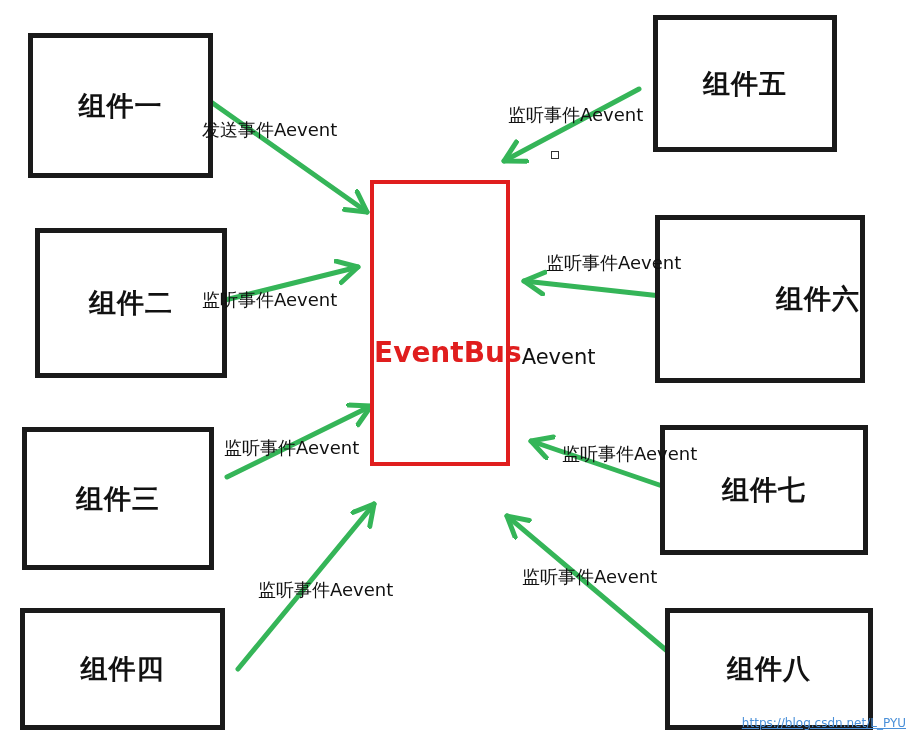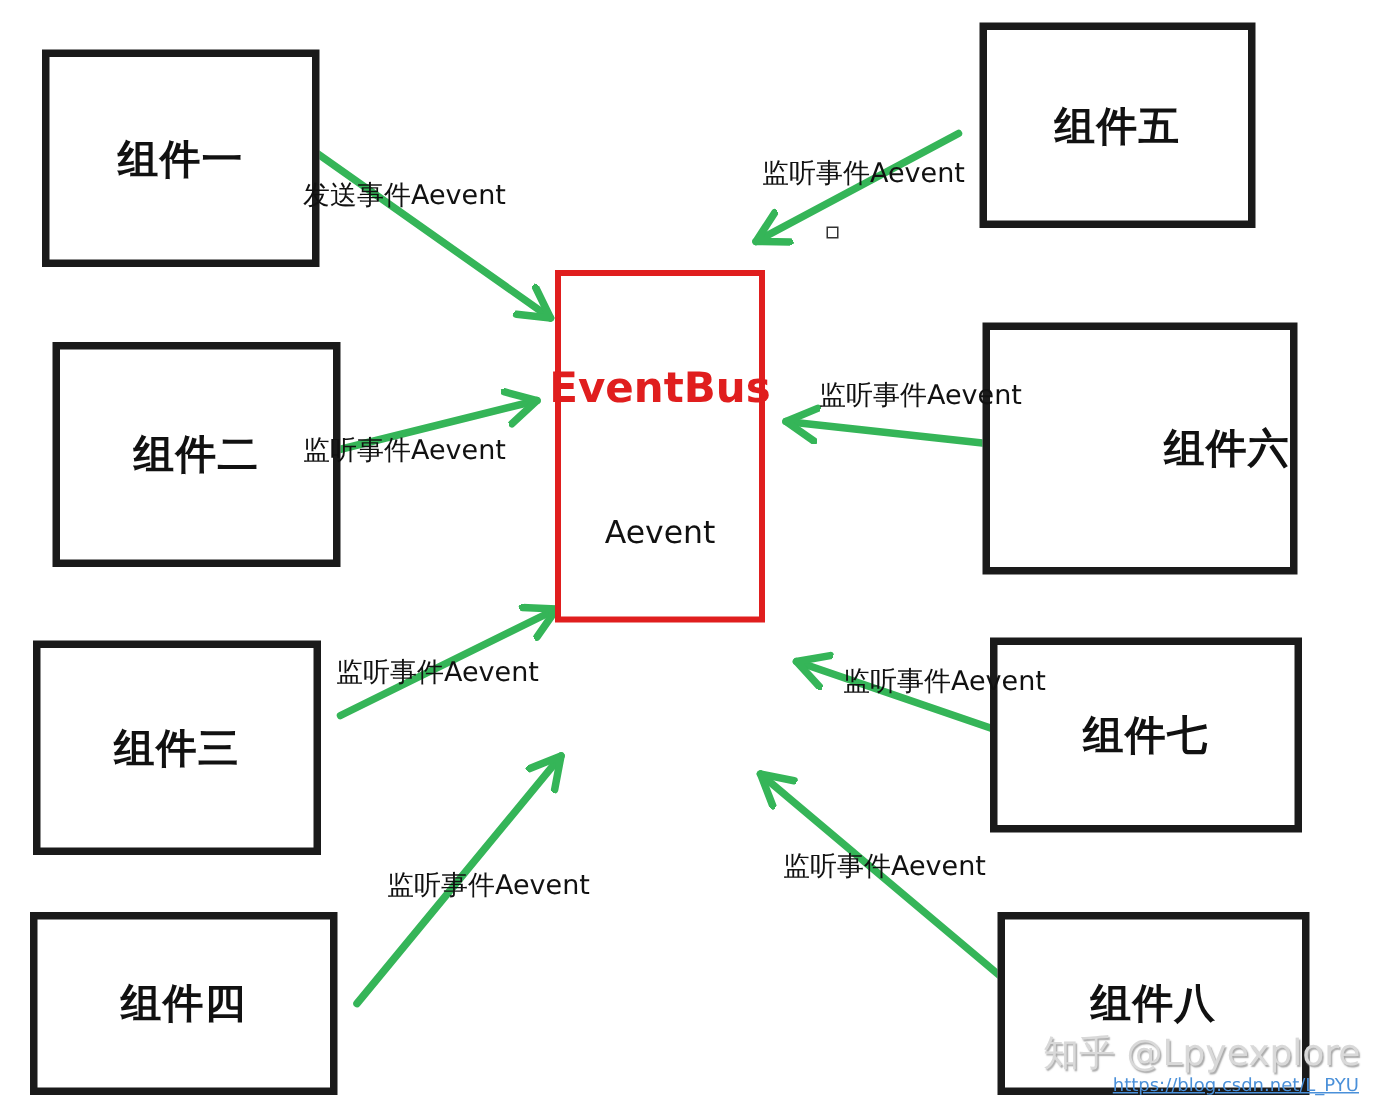--- a/index.html
+++ b/index.html
@@ -35,26 +35,26 @@
   .n4 { left: 20px;  top: 608px; width: 205px; height: 122px; }
   .n5 { left: 653px; top: 15px;  width: 184px; height: 137px; }
   .n6 { left: 655px; top: 215px; width: 210px; height: 168px; justify-content: flex-end; }
   .n7 { left: 660px; top: 425px; width: 208px; height: 130px; }
   .n8 { left: 665px; top: 608px; width: 208px; height: 122px; }
 
   
   #eventbus {
     position: absolute;
     left: 370px; top: 180px;
-    width: 140px; height: 235px;
+    width: 140px; height: 286px;
     border: 4px solid #e01e1e;
     background: #ffffff;
     box-sizing: border-box;
     display: flex;
-    flex-direction: column;
+    flex-direction: row;
     align-items: center;
   }
   #eventbus .bus-title {
     margin-top: 58px;
     font-size: 28px;
     font-weight: bold;
     color: #e01e1e;
     white-space: nowrap;
   }
   #eventbus .bus-event {
@@ -173,16 +173,15 @@
   <div class="edge-label e2">监听事件Aevent</div>
   <div class="edge-label e3">监听事件Aevent</div>
   <div class="edge-label e4">监听事件Aevent</div>
   <div class="edge-label e5">监听事件Aevent</div>
   <div class="edge-label e6">监听事件Aevent</div>
   <div class="edge-label e7">监听事件Aevent</div>
   <div class="edge-label e8">监听事件Aevent</div>
 
   <div id="handle-artifact"></div>
 
-  <div id="watermark">知乎 @Lpyexplore</div>
   <div id="watermark-link">https://blog.csdn.net/L_PYU</div>
 
 </div>
 
 </body></html>

